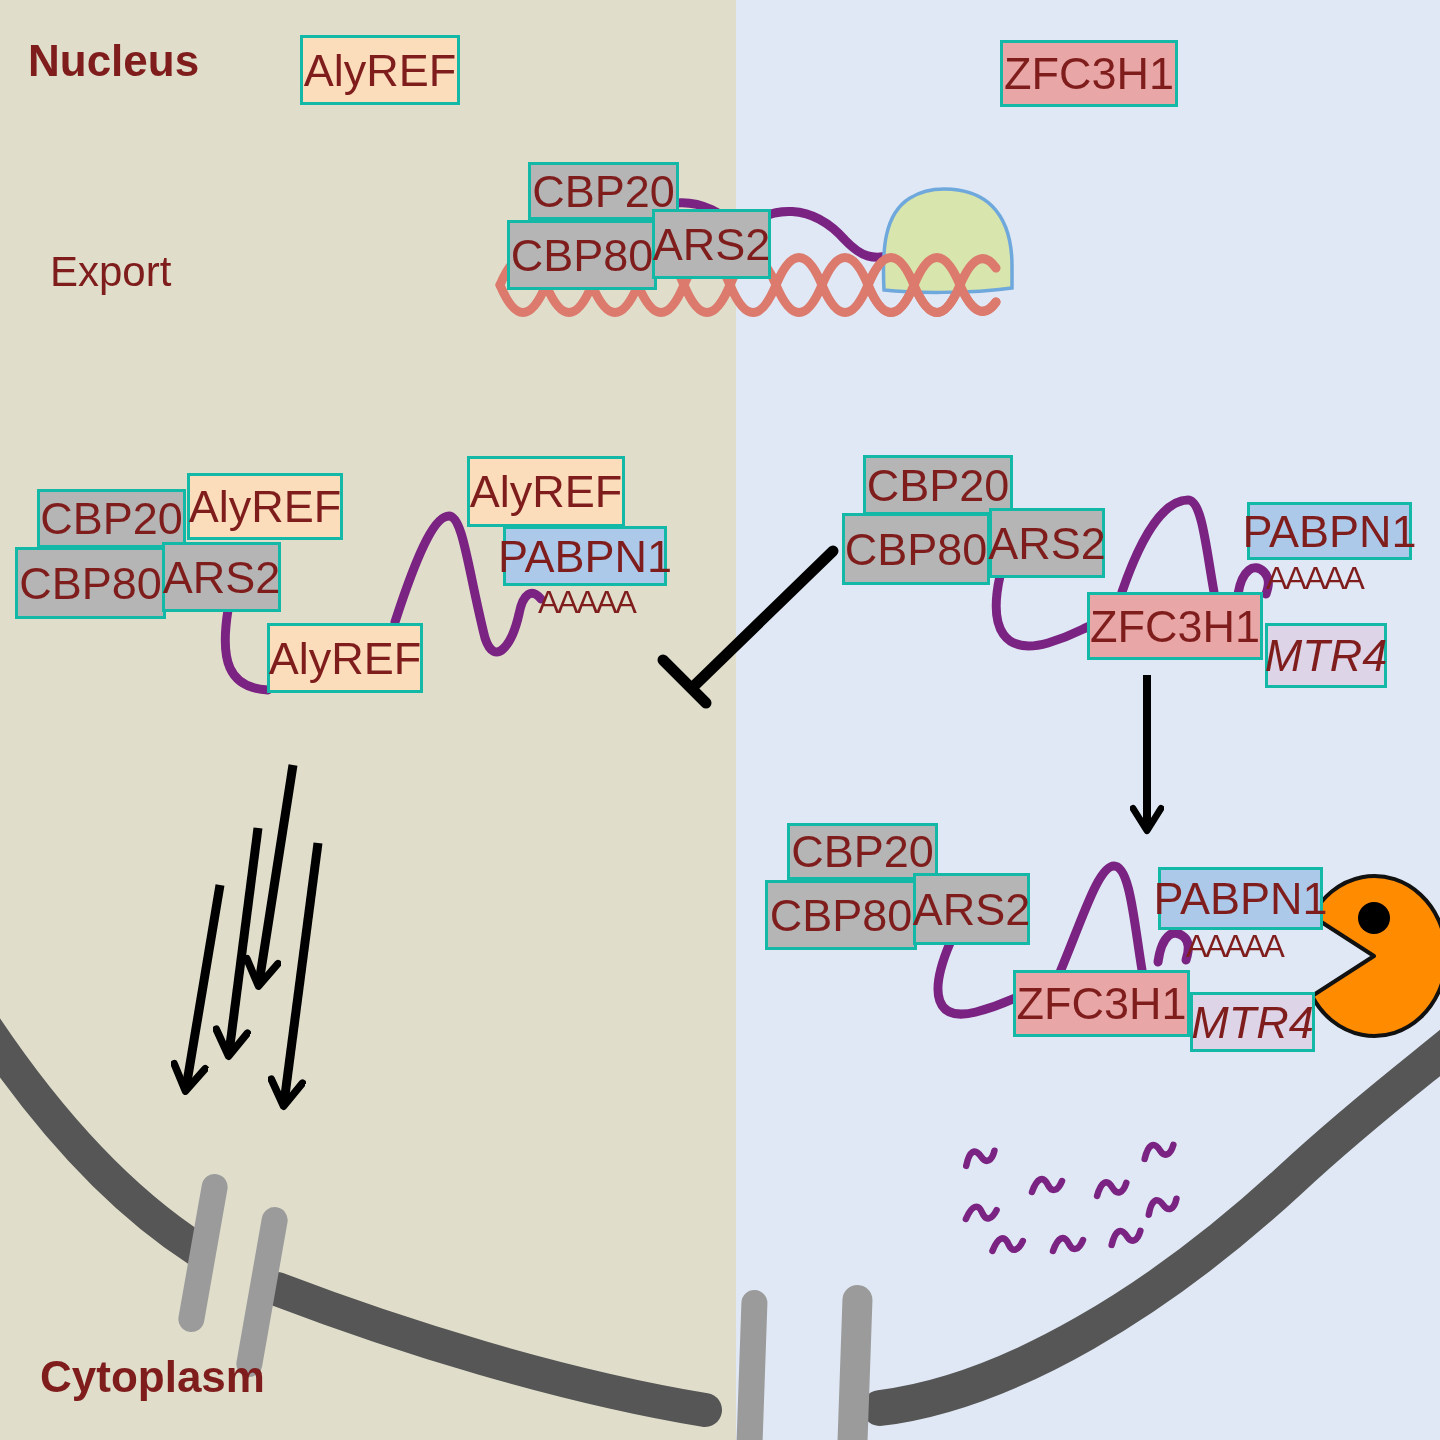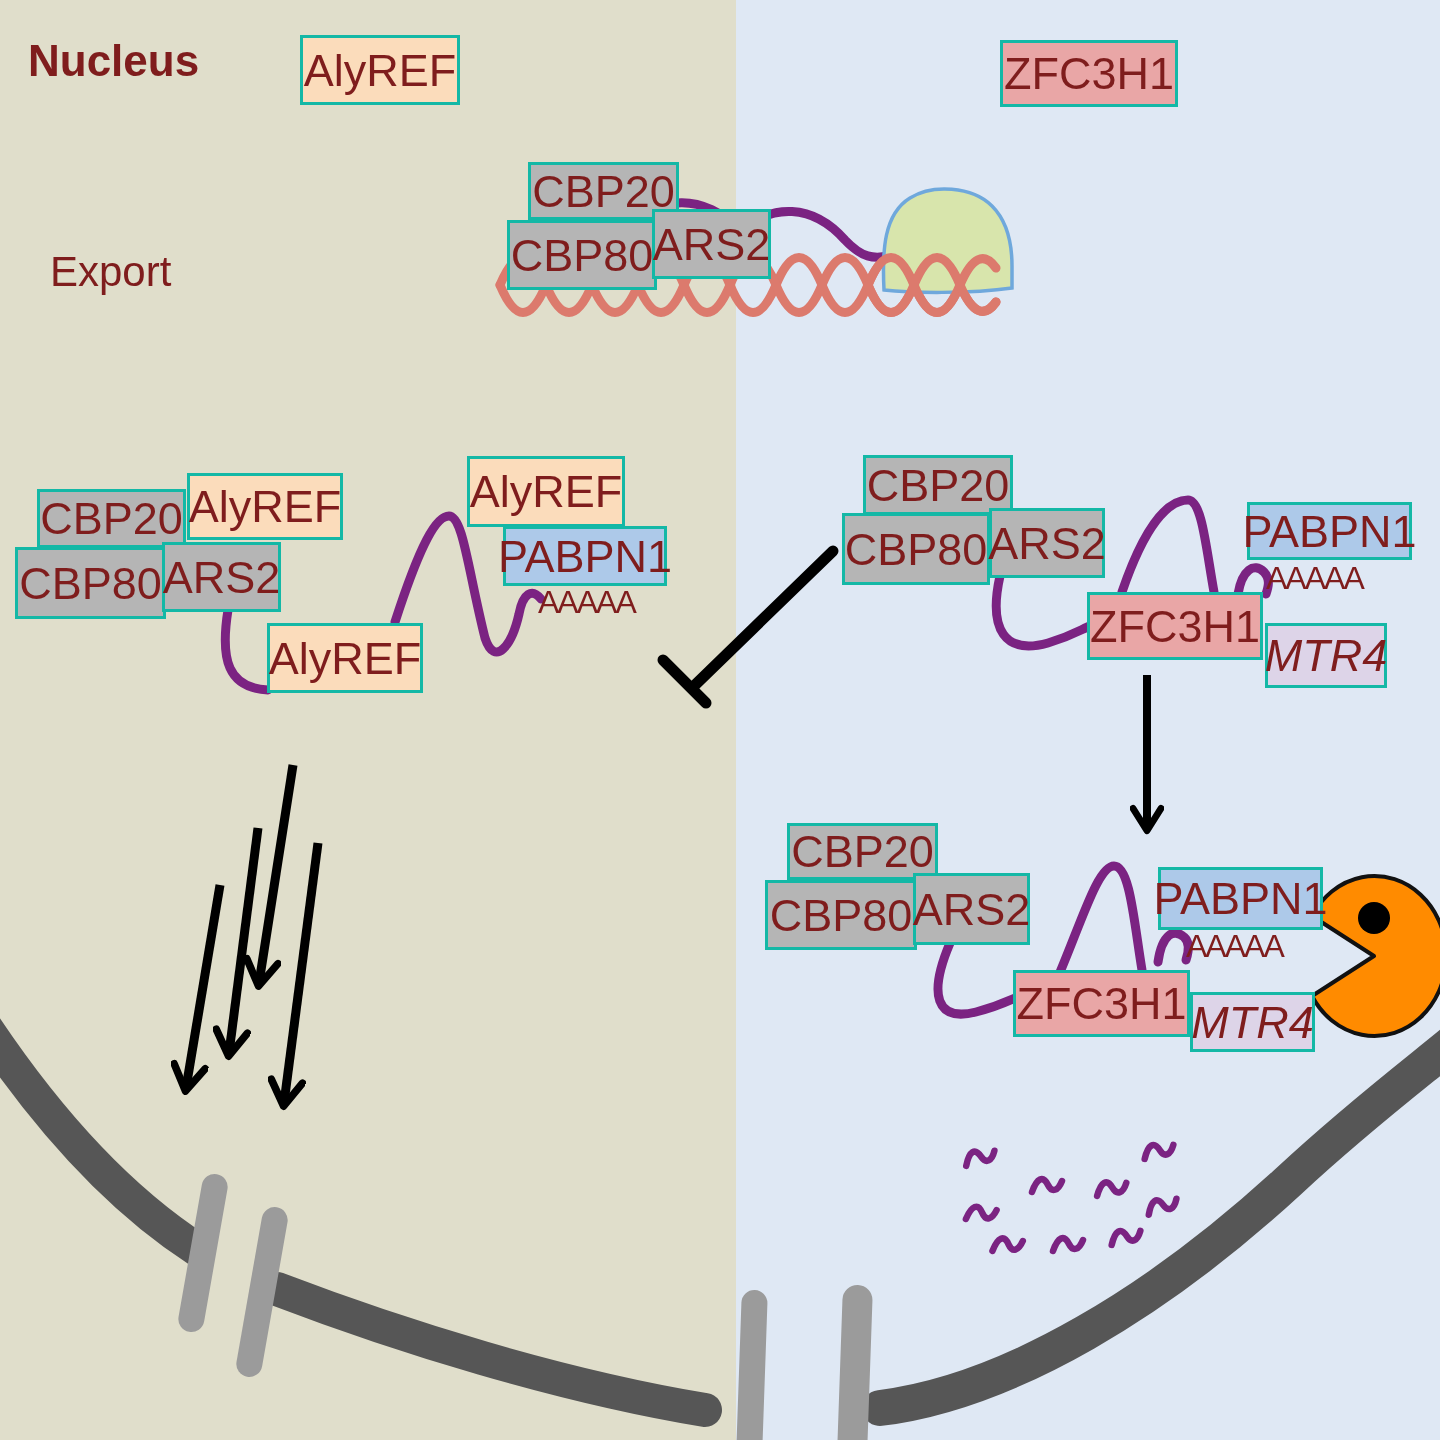--- a/index.html
+++ b/index.html
@@ -105,20 +105,21 @@
       <path transform="translate(967,1203) rotate(4)" d="m 0,16 c 5,-14 11,-17 16,-7 c 4,8 10,6 14,-4"></path>
       <path transform="translate(1146,1199) rotate(-10)" d="m 0,16 c 5,-14 11,-17 16,-7 c 4,8 10,6 14,-4"></path>
       <path transform="translate(993,1235) rotate(2)" d="m 0,16 c 5,-14 11,-17 16,-7 c 4,8 10,6 14,-4"></path>
       <path transform="translate(1053,1235)" d="m 0,16 c 5,-14 11,-17 16,-7 c 4,8 10,6 14,-4"></path>
       <path transform="translate(1110,1229) rotate(-6)" d="m 0,16 c 5,-14 11,-17 16,-7 c 4,8 10,6 14,-4"></path>
     </g>
   </svg>
 
   <div class="label bold" style="left:28px;top:36px;font-size:44px;">Nucleus</div>
   <div class="label" style="left:50px;top:248px;font-size:42px;text-align:right;">Export</div>
+  <div class="label bold" style="left:40px;top:1352px;font-size:44px;">Cytoplasm</div>
 
   <div class="pbox fill-peach" style="left:300px;top:35px;width:160px;height:70px;">AlyREF</div>
   <div class="pbox fill-pink" style="left:1000px;top:40px;width:178px;height:67px;">ZFC3H1</div>
 
   <div class="pbox fill-gray" style="left:528px;top:162px;width:151px;height:58px;z-index:3;">CBP20</div>
   <div class="pbox fill-gray" style="left:507px;top:220px;width:150px;height:70px;z-index:4;">CBP80</div>
   <div class="pbox fill-gray" style="left:652px;top:209px;width:119px;height:70px;z-index:5;">ARS2</div>
 
   <div class="pbox fill-peach" style="left:187px;top:473px;width:156px;height:67px;z-index:2;">AlyREF</div>
   <div class="pbox fill-gray" style="left:37px;top:489px;width:149px;height:59px;z-index:3;">CBP20</div>

